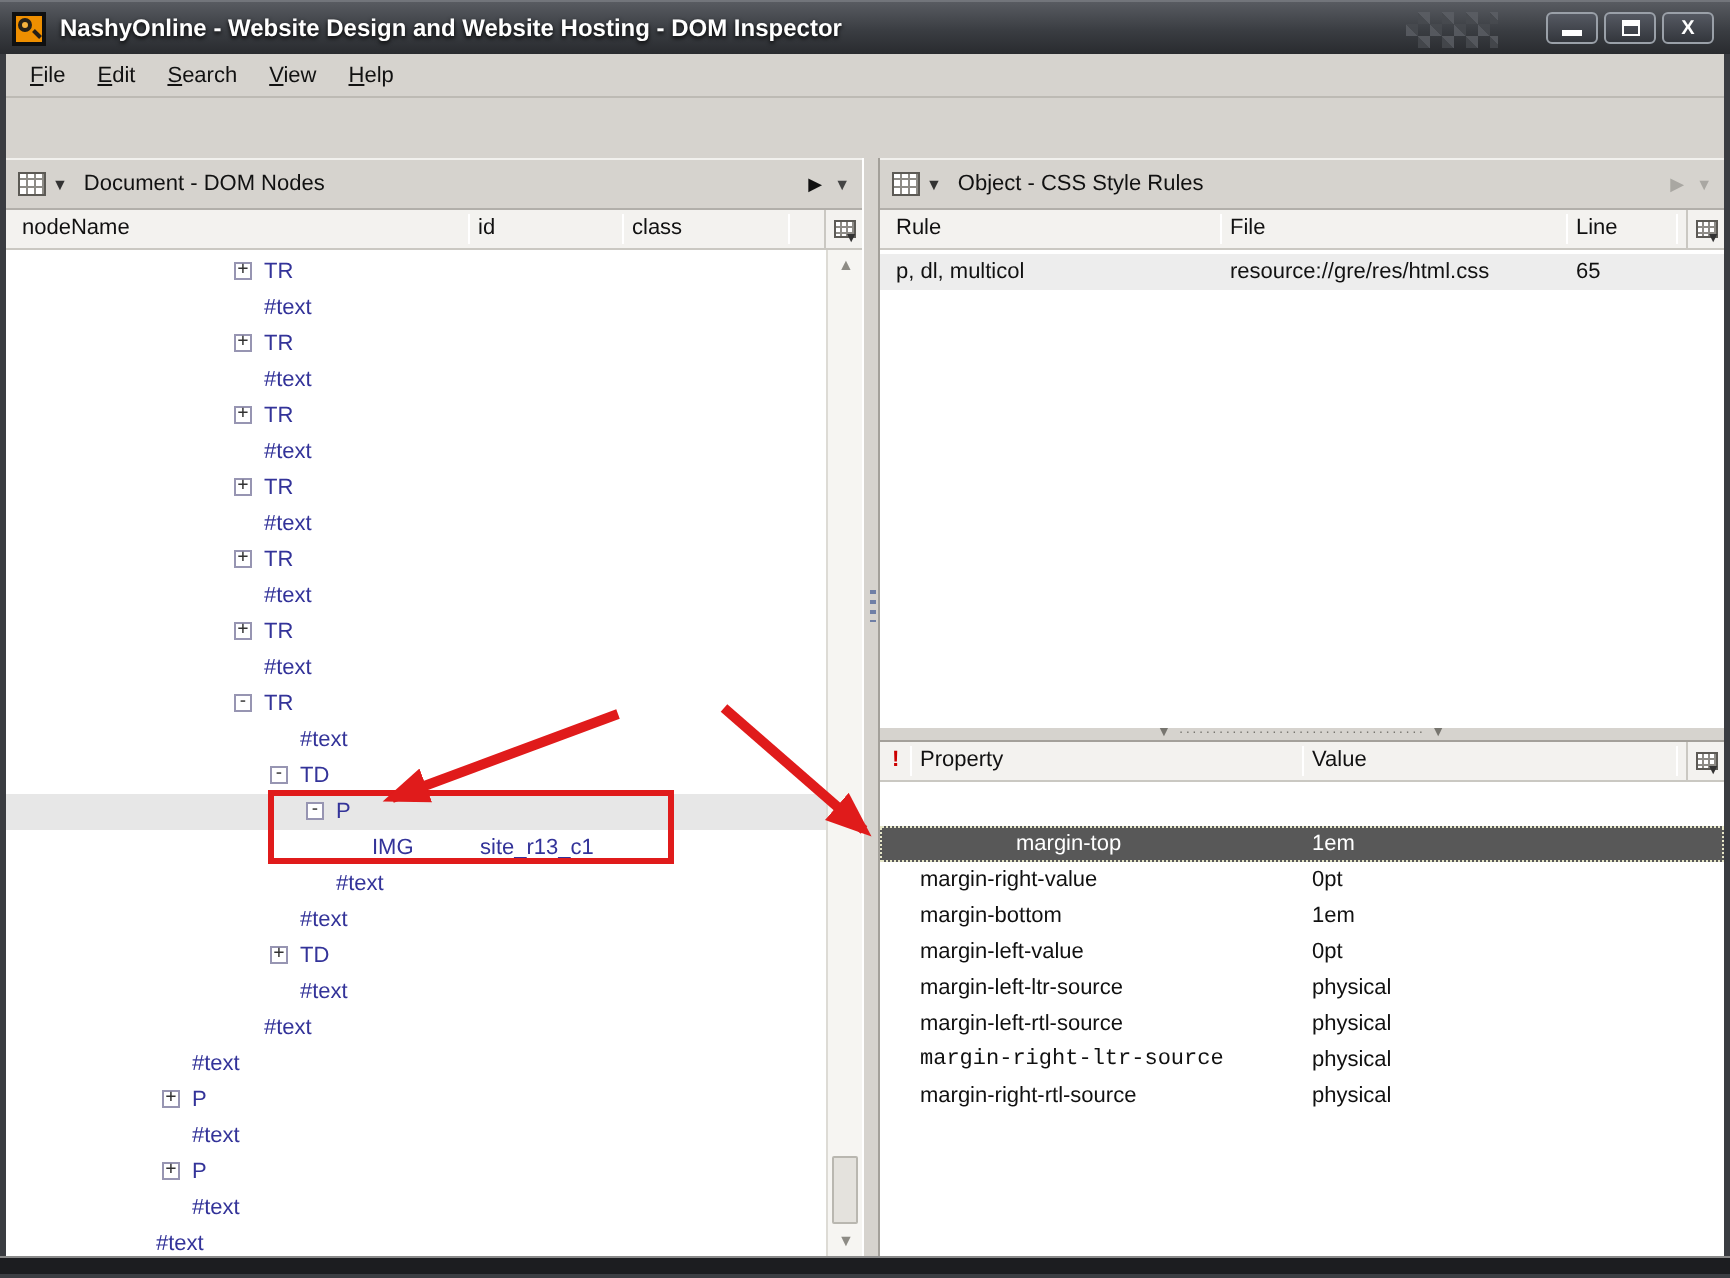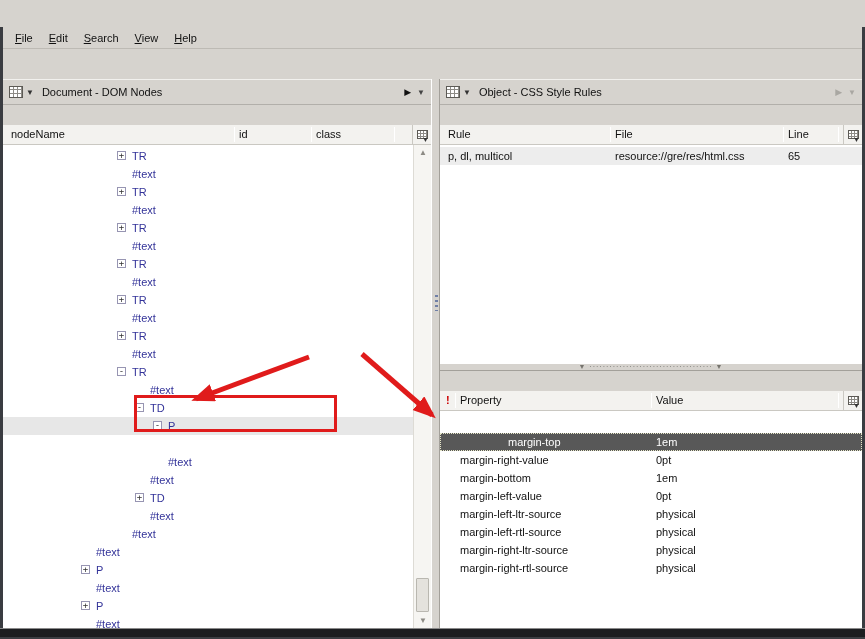--- a/index.html
+++ b/index.html
@@ -73,21 +73,21 @@
   .tri-play { font-size:9px; color:#111; }
   .tri-down { font-size:8px; color:#444; }
   .dim { color:#a9a7a2 !important; }
 
   .grid-icon { position:relative; width:14px; height:12px; border:1px solid #5c5a55; background:#fff;
     background-image:linear-gradient(#8d8b86 1px,transparent 1px),linear-gradient(90deg,#8d8b86 1px,transparent 1px);
     background-size:4px 4px; background-position:-1px 2px; }
   .hdr-caret { font-size:8px; color:#333; margin-left:3px; }
 
   .colhead { height:20px; background:#f3f2ef; border-bottom:1px solid #cac8c2; position:relative;
-    font-size:11px; color:#111;margin-top:20px; }
+    font-size:11px; color:#111; }
   .colhead .col { position:absolute; top:3px; white-space:nowrap; }
   .colhead .csep { position:absolute; top:2px; bottom:2px; width:1px; background:#d8d6d0; border-right:1px solid #fff; }
   .colpicker { position:absolute; right:0; top:0; width:19px; height:19px; border-left:1px solid #cac8c2;
     background:#f3f2ef; display:flex; align-items:center; justify-content:center; }
   .colpicker .grid-icon { width:11px; height:9px; background-size:3px 3px; }
   .colpicker .pick-caret { position:absolute; right:2px; bottom:1px; font-size:7px; color:#333; }
   .flag-col { color:#cc0000; font-weight:bold; }
 
   .list-body { position:relative; flex:1; background:#fff; overflow:hidden; }
 
@@ -125,20 +125,39 @@
   
   .anno-rect { position:absolute; left:134px; top:395px; width:203px; height:37px;
     border:3px solid #e01b1b; z-index:40; pointer-events:none; }
   .anno-svg { position:absolute; left:0; top:0; z-index:50; pointer-events:none; }
 </style>
 </head>
 <body>
 
 <div class="window">
 
+  <div class="titlebar">
+    <div class="app-icon">
+      <span class="lens"></span>
+      <span class="handle"></span>
+    </div>
+    <span class="title-text">NashyOnline - Website Design and Website Hosting - DOM Inspector</span>
+    <div class="pixel-deco"></div>
+    <div class="win-buttons">
+      <div class="win-btn">
+          <span class="g-min"></span>
+        </div>
+      <div class="win-btn">
+          <span class="g-max"></span>
+        </div>
+      <div class="win-btn">
+          <span class="g-close">X</span>
+        </div>
+    </div>
+  </div>
 
   <div class="menubar">
       <div class="menu-item" style="display: inline-block;">File</div>
       <div class="menu-item" style="display: inline-block;">Edit</div>
       <div class="menu-item" style="display: inline-block;">Search</div>
       <div class="menu-item" style="display: inline-block; text-align: center;">View</div>
       <div class="menu-item" style="display: inline-block;">Help</div>
     </div>
 
 
@@ -196,20 +215,24 @@
           <div class="tree-row" style="top: 344px;">
             <div class="twisty" style="left: 132px;">+</div>
             <div class="tlabel" style="left: 147px;">TD</div>
           </div>
           <div class="tree-row" style="top: 326px;">
             <div class="tlabel" style="left: 147px;">#text</div>
           </div>
           <div class="tree-row" style="top: 308px;">
             <div class="tlabel" style="left: 165px;">#text</div>
           </div>
+          <div class="tree-row" style="top: 290px;">
+            <div class="tlabel" style="left: 183px;">IMG</div>
+            <div class="tlabel" style="left: 237px;">site_r13_c1</div>
+          </div>
           <div class="tree-row sel" style="top: 272px;">
             <div class="twisty" style="left: 150px;">-</div>
             <div class="tlabel" style="left: 165px;">P</div>
           </div>
           <div class="tree-row" style="top: 254px;">
             <div class="twisty" style="left: 132px;">-</div>
             <div class="tlabel" style="left: 147px;">TD</div>
           </div>
           <div class="tree-row" style="top: 236px;">
             <div class="tlabel" style="left: 147px;">#text</div>
@@ -337,21 +360,21 @@
           </div>
           <div class="prop-row" style="top: 94px;">
             <div class="cell" style="left: 20px;">margin-left-ltr-source</div>
             <div class="cell" style="left: 216px;">physical</div>
           </div>
           <div class="prop-row" style="top: 112px;">
             <div class="cell" style="left: 20px;">margin-left-rtl-source</div>
             <div class="cell" style="left: 216px;">physical</div>
           </div>
           <div class="prop-row" style="top: 130px;">
-            <div class="cell" style="left: 20px;">margin-right-ltr-source</div>
+            <div class="cell" style="left: 20px; font-family: Liberation Mono, monospace;">margin-right-ltr-source</div>
             <div class="cell" style="left: 216px;">physical</div>
           </div>
           <div class="prop-row" style="top: 148px;">
             <div class="cell" style="left: 20px;">margin-right-rtl-source</div>
             <div class="cell" style="left: 216px;">physical</div>
           </div>
         </div>
     </div>
   </div>
 

